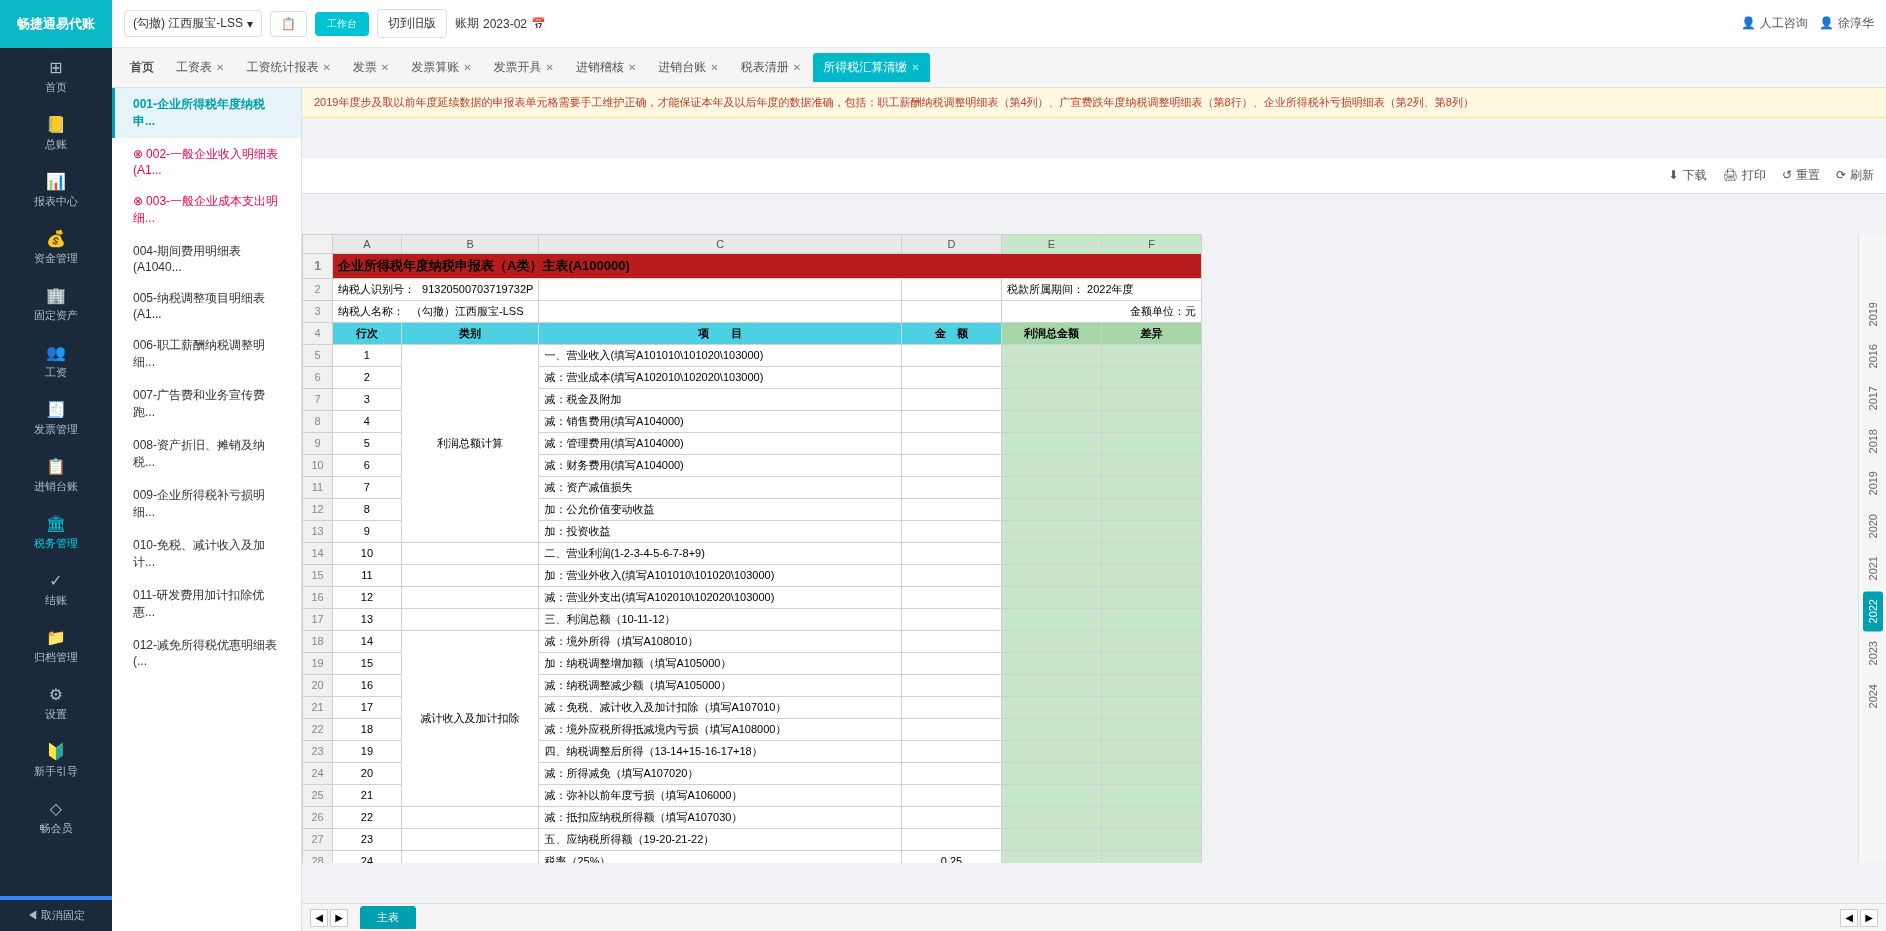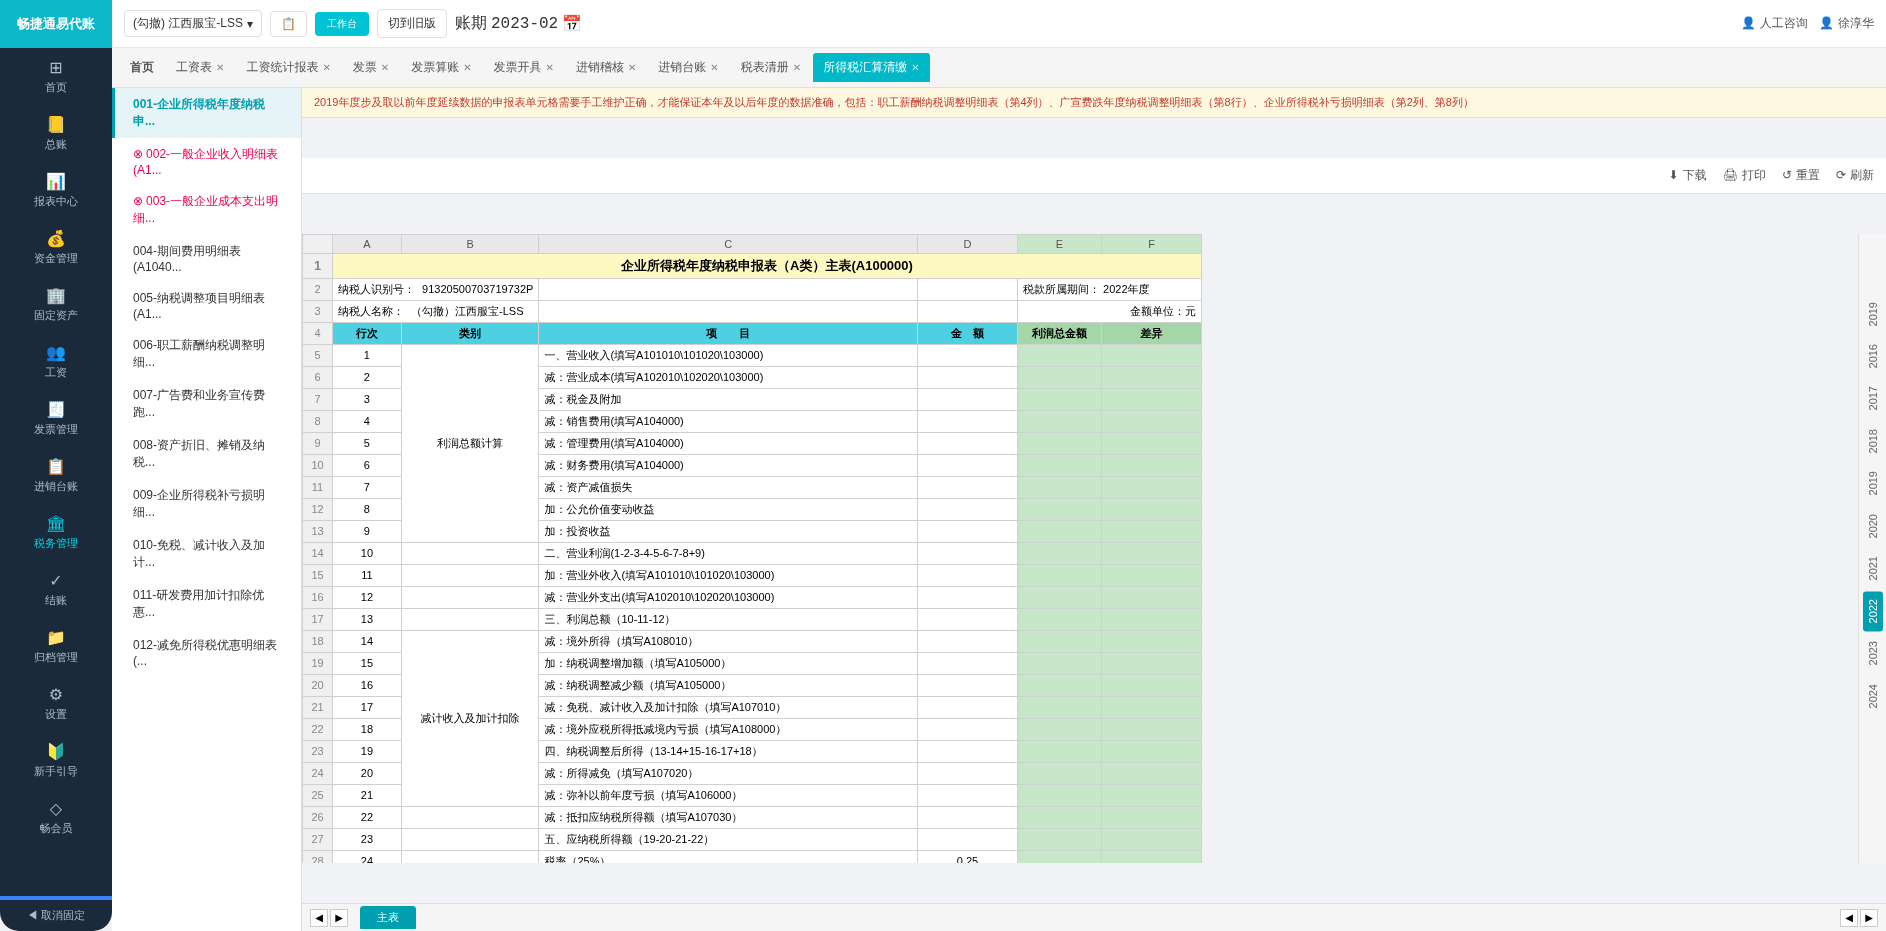--- a/index.html
+++ b/index.html
@@ -6,21 +6,20 @@
     body { font-family: "Microsoft YaHei", "SimHei", sans-serif; font-size: 12px; background: #f0f2f5; display: flex; height: 931px; overflow: hidden; }
 
     
     .sidebar {
       width: 112px;
       background: #1a2a3a;
       display: flex;
       flex-direction: column;
       flex-shrink: 0;
       height: 100%;
-      border-radius: 19px;
     }
     .sidebar-logo {
       background: #0bb8c8;
       padding: 10px 8px;
       color: white;
       font-size: 13px;
       font-weight: bold;
       text-align: center;
       height: 48px;
       display: flex;
@@ -87,25 +86,24 @@
       background: white;
       color: #333;
       border: 1px solid #ddd;
       border-radius: 4px;
       padding: 5px 10px;
       cursor: pointer;
       font-size: 12px;
     }
     .topbar-period {
       color: #333;
-      font-size: 16px;
+      font-size: 12px;
       display: flex;
       align-items: center;
       gap: 4px;
-      font-family: Liberation Mono, monospace;
     }
     .topbar-right {
       margin-left: auto;
       display: flex;
       align-items: center;
       gap: 12px;
       color: #555;
       font-size: 12px;
     }
 
@@ -257,23 +255,23 @@
       color: #888;
       width: 30px;
       position: sticky;
       left: 0;
       z-index: 1;
     }
     .col-a { width: 60px; text-align: center; }
     .col-b { width: 120px; text-align: center; }
     .col-c { min-width: 320px; }
     .col-d { width: 100px; text-align: center; }
-    .col-e { width: 84px; background: #c8e6c9 !important; text-align: center; }
+    .col-e { width: 100px; background: #c8e6c9 !important; text-align: center; }
     .col-f { width: 100px; background: #c8e6c9 !important; text-align: center; }
-    .title-row td { text-align: center; font-weight: bold; font-size: 13px; background: #fef9c3; }
+    .title-row td { font-weight: bold; font-size: 13px; background: #b91c1c; }
     .info-row td { background: white; }
     .data-row td { background: white; }
     .merged-header { background: #4dd0e1 !important; font-weight: bold; text-align: center; }
     .green-header { background: #a5d6a7 !important; font-weight: bold; text-align: center; }
     td.green { background: #c8e6c9; }
     .sheet-bottom-tabs {
       height: 28px;
       background: #f5f5f5;
       border-top: 1px solid #ddd;
       display: flex;

